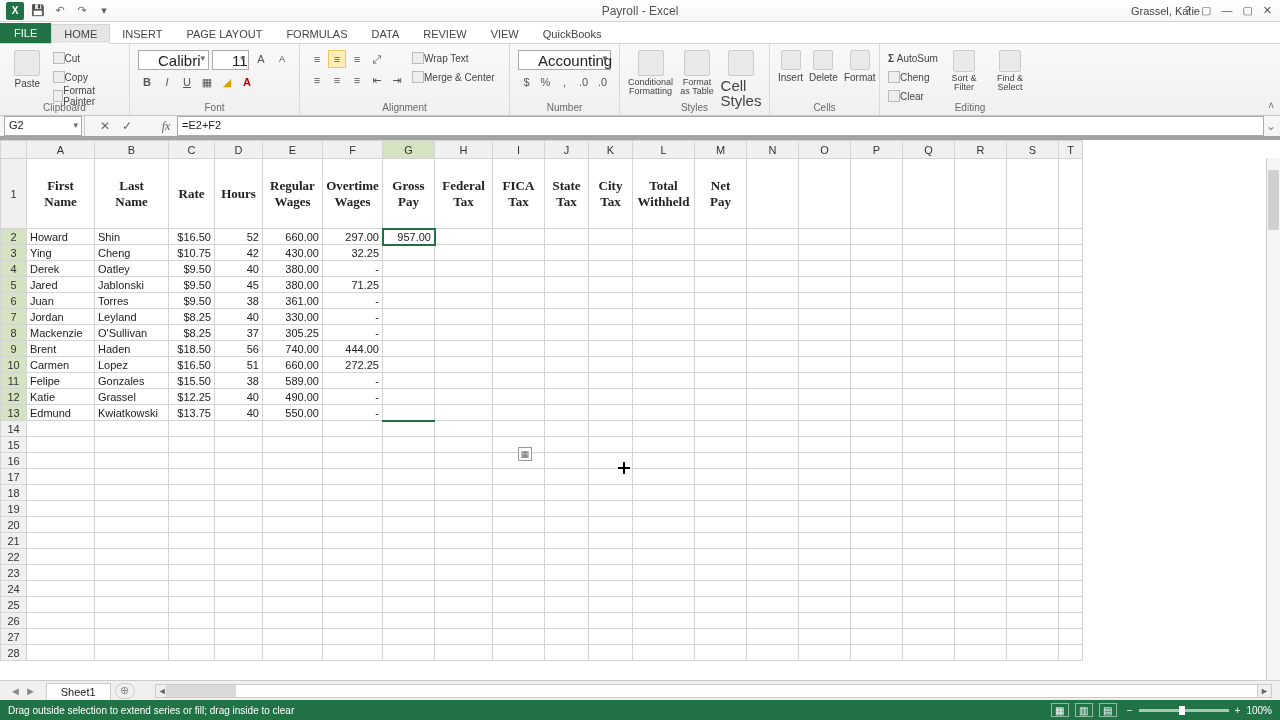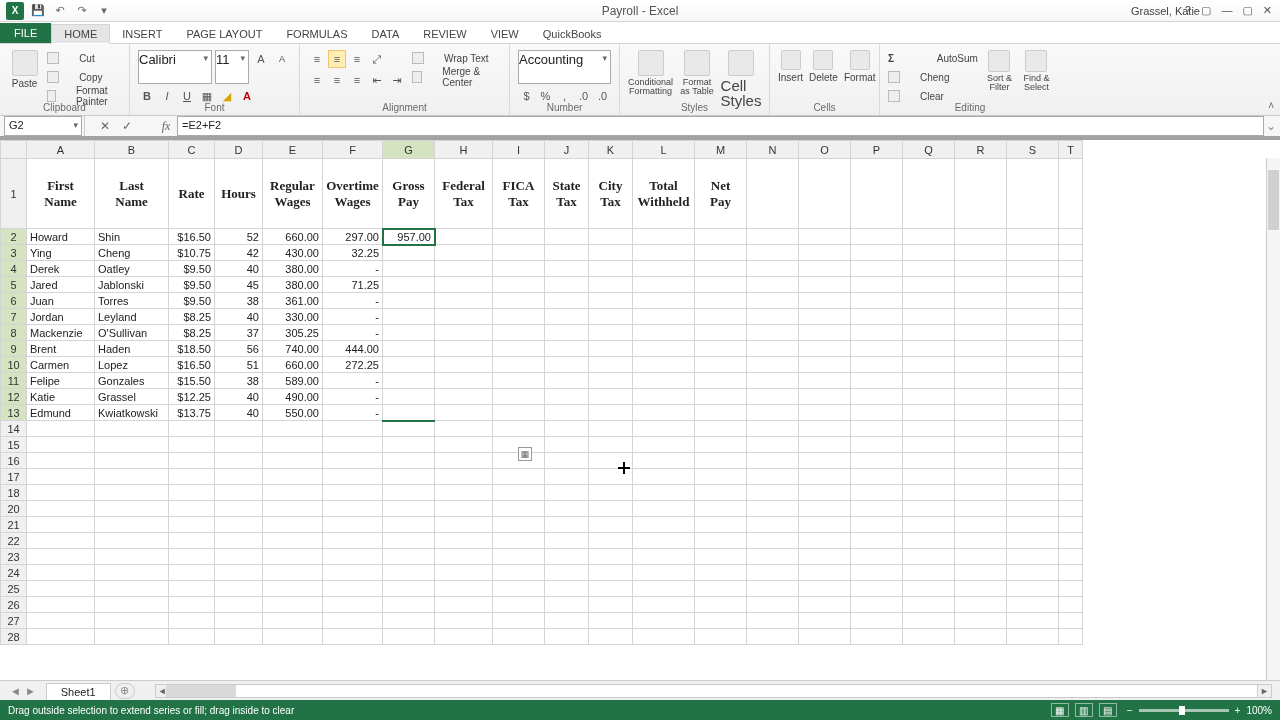--- a/index.html
+++ b/index.html
@@ -17,24 +17,24 @@
 .tab { padding:3px 12px; font-size:11px; text-transform:uppercase; color:#444; cursor:pointer;}
 .tab.file { background:#217346; color:#fff; padding:4px 14px;}
 .tab.active { background:#e5e5e5; border:1px solid #d4d4d4; border-bottom:1px solid #fff; position:relative; top:1px;}
 
 .ribbon { height:72px; background:linear-gradient(#f9f9f9,#f0f0f0); border-bottom:1px solid #c8c8c8; display:flex; position:relative;}
 .group { border-right:1px solid #d9d9d9; padding:4px 8px 2px; display:flex; flex-direction:column; height:100%; position:relative;}
 .group .glabel { position:absolute; bottom:2px; left:0; right:0; text-align:center; font-size:10px; color:#6a6a6a;}
 .group .gbody { flex:1; display:flex; align-items:flex-start; gap:6px;}
 .vbtn { display:flex; flex-direction:column; align-items:center; justify-content:center; width:44px; gap:2px; font-size:10px; color:#444; padding-top:2px;}
 .vbtn .bigico { width:26px; height:26px; background:#e9e9e9; border:1px solid #ccc; border-radius:2px;}
-.miniitem { display:flex; align-items:center; gap:20px; font-size:10px; color:#444; height:16px;}
+.miniitem { display:flex; align-items:center; gap:0; font-size:10px; color:#444; height:16px;}
 .miniitem .mico { width:12px; height:12px; border:1px solid #bbb; background:#eee;}
 .col { display:flex; flex-direction:column; gap:3px; padding-top:2px;}
-.sel { height:34px; border:1px solid #aaa; background:#fff; font-size:13px; padding:1px 16px 1px 0; position:relative; min-width:60px;}
+.sel { height:20px; border:1px solid #aaa; background:#fff; font-size:15px; padding:1px 16px 1px 19px; position:relative; min-width:60px;}
 .sel::after { content:"▾"; position:absolute; right:3px; top:2px; font-size:9px; color:#666;}
 .btnrow { display:flex; gap:2px;}
 .sq { width:18px; height:18px; border:1px solid transparent; display:flex; align-items:center; justify-content:center; font-size:11px; color:#555; cursor:pointer;}
 .sq.sel-on { background:#fdeeb3; border-color:#f0c36d;}
 .ribbon-collapse { position:absolute; right:6px; bottom:4px; font-size:10px; color:#666;}
 
 .fbar { height:24px; border-bottom:4px solid #a3a3a3; display:flex; align-items:center; background:#f6f6f6;}
 .namebox { width:78px; height:20px; border:1px solid #aaa; background:#fff; margin:0 2px 0 4px; padding:2px 14px 2px 4px; font-size:11px; position:relative;}
 .namebox::after { content:"▾"; position:absolute; right:3px; top:3px; font-size:9px; color:#666;}
 .fbtn { width:22px; height:20px; display:flex; align-items:center; justify-content:center; color:#666; cursor:pointer; font-size:12px;}
@@ -757,20 +757,43 @@
           <td class=""></td>
           <td class=""></td>
           <td class=""></td>
           <td class=""></td>
           <td class=""></td>
           <td class=""></td>
           <td class=""></td>
           <td class=""></td>
         </tr>
         <tr>
+          <th class="rowh">19</th>
+          <td class=""></td>
+          <td class=""></td>
+          <td class=""></td>
+          <td class=""></td>
+          <td class=""></td>
+          <td class=""></td>
+          <td class=""></td>
+          <td class=""></td>
+          <td class=""></td>
+          <td class=""></td>
+          <td class=""></td>
+          <td class=""></td>
+          <td class=""></td>
+          <td class=""></td>
+          <td class=""></td>
+          <td class=""></td>
+          <td class=""></td>
+          <td class=""></td>
+          <td class=""></td>
+          <td class=""></td>
+        </tr>
+        <tr>
           <th class="rowh">20</th>
           <td class=""></td>
           <td class=""></td>
           <td class=""></td>
           <td class=""></td>
           <td class=""></td>
           <td class=""></td>
           <td class=""></td>
           <td class=""></td>
           <td class=""></td>

